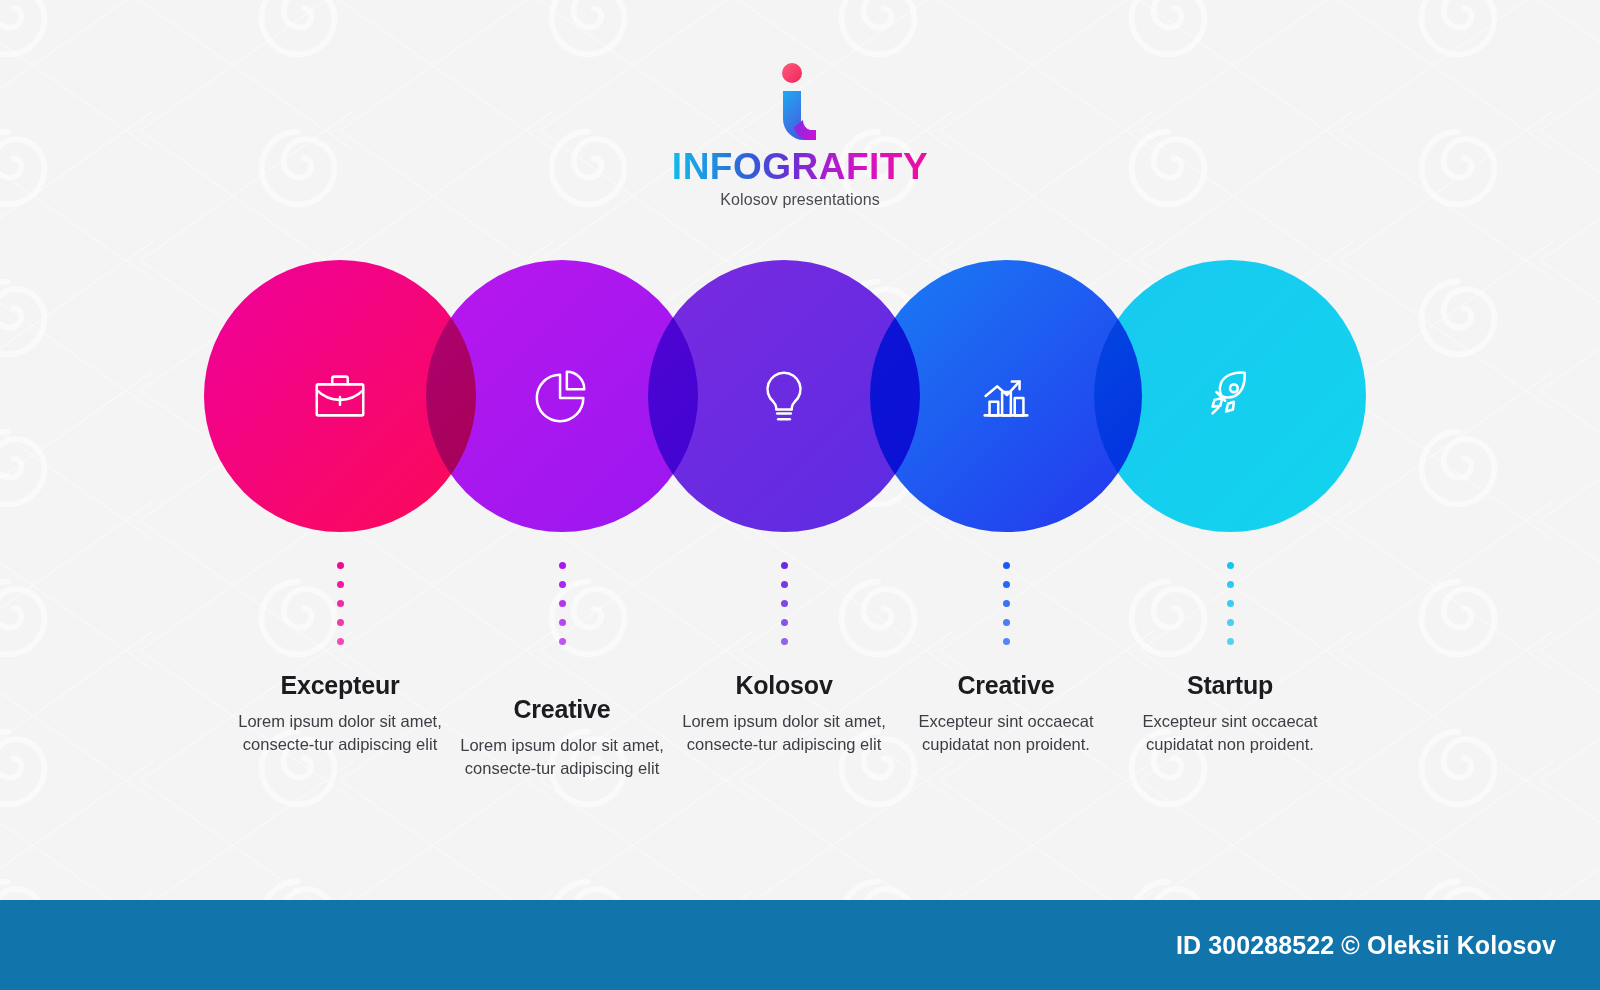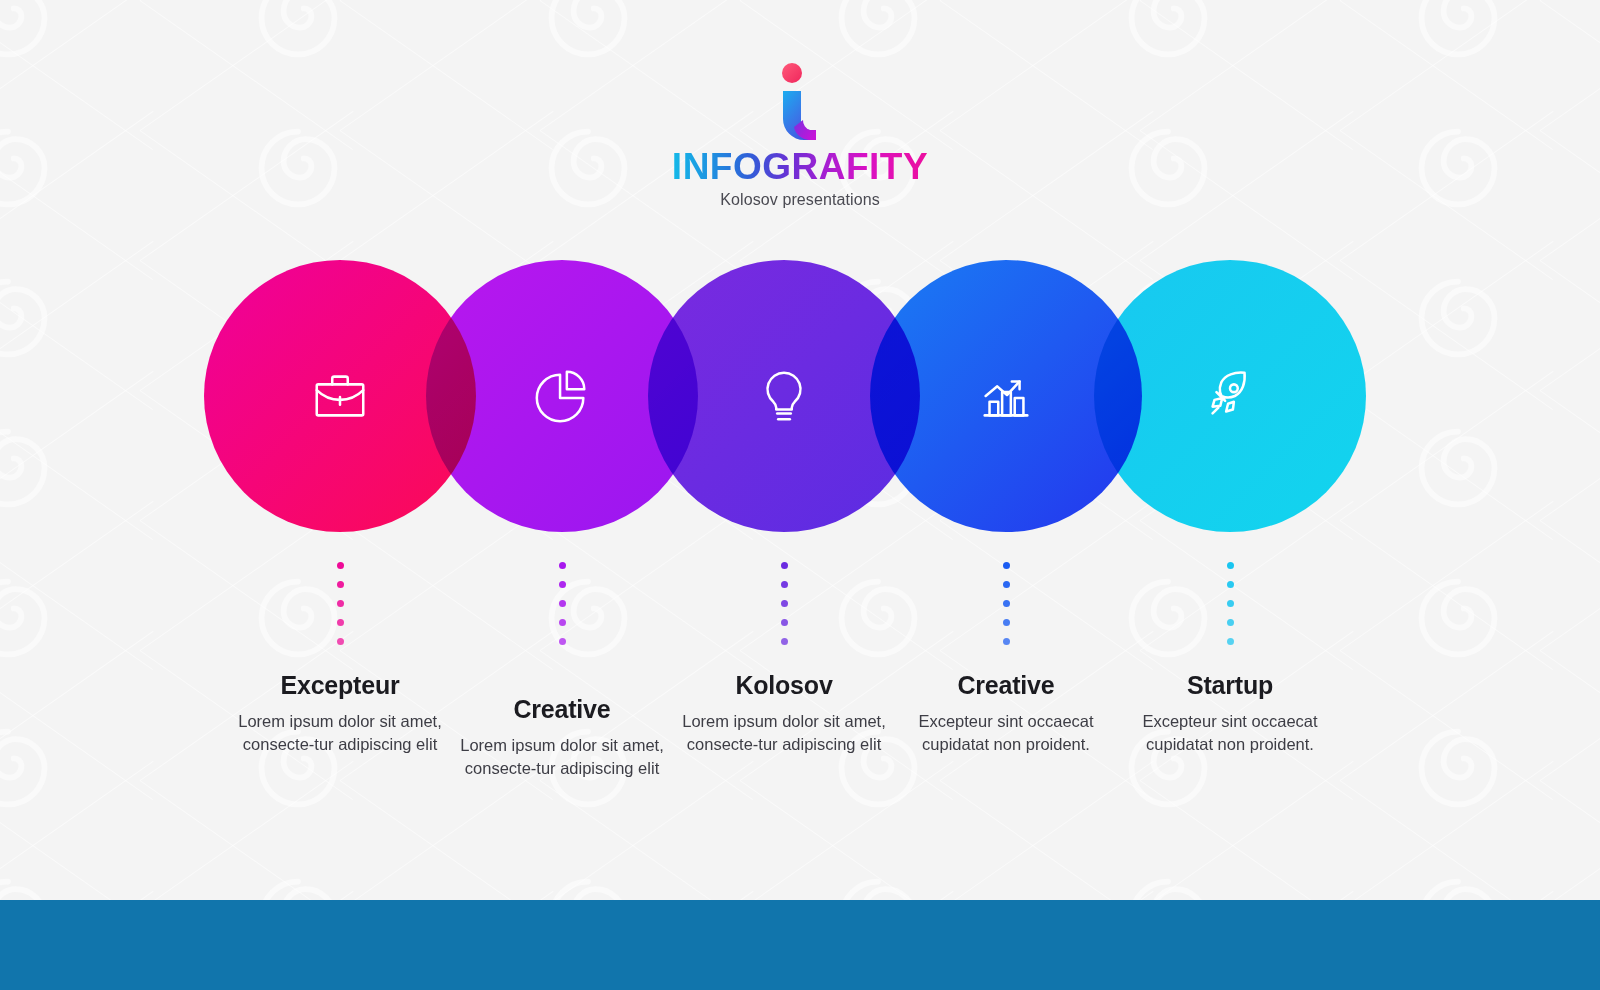--- a/index.html
+++ b/index.html
@@ -712,15 +712,16 @@
         <div class="col-title">Creative</div>
         <div class="col-desc">Excepteur sint occaecat cupidatat non proident.</div>
       </div>
       <div class="col-text" style="left: 1125px; top: 672px;">
         <div class="col-title">Startup</div>
         <div class="col-desc">Excepteur sint occaecat cupidatat non proident.</div>
       </div>
     </div>
 
   <div class="ds-bar">
+    <div class="ds-credit">ID 300288522 © Oleksii Kolosov</div>
   </div>
 
 </div>
 
 </body></html>

